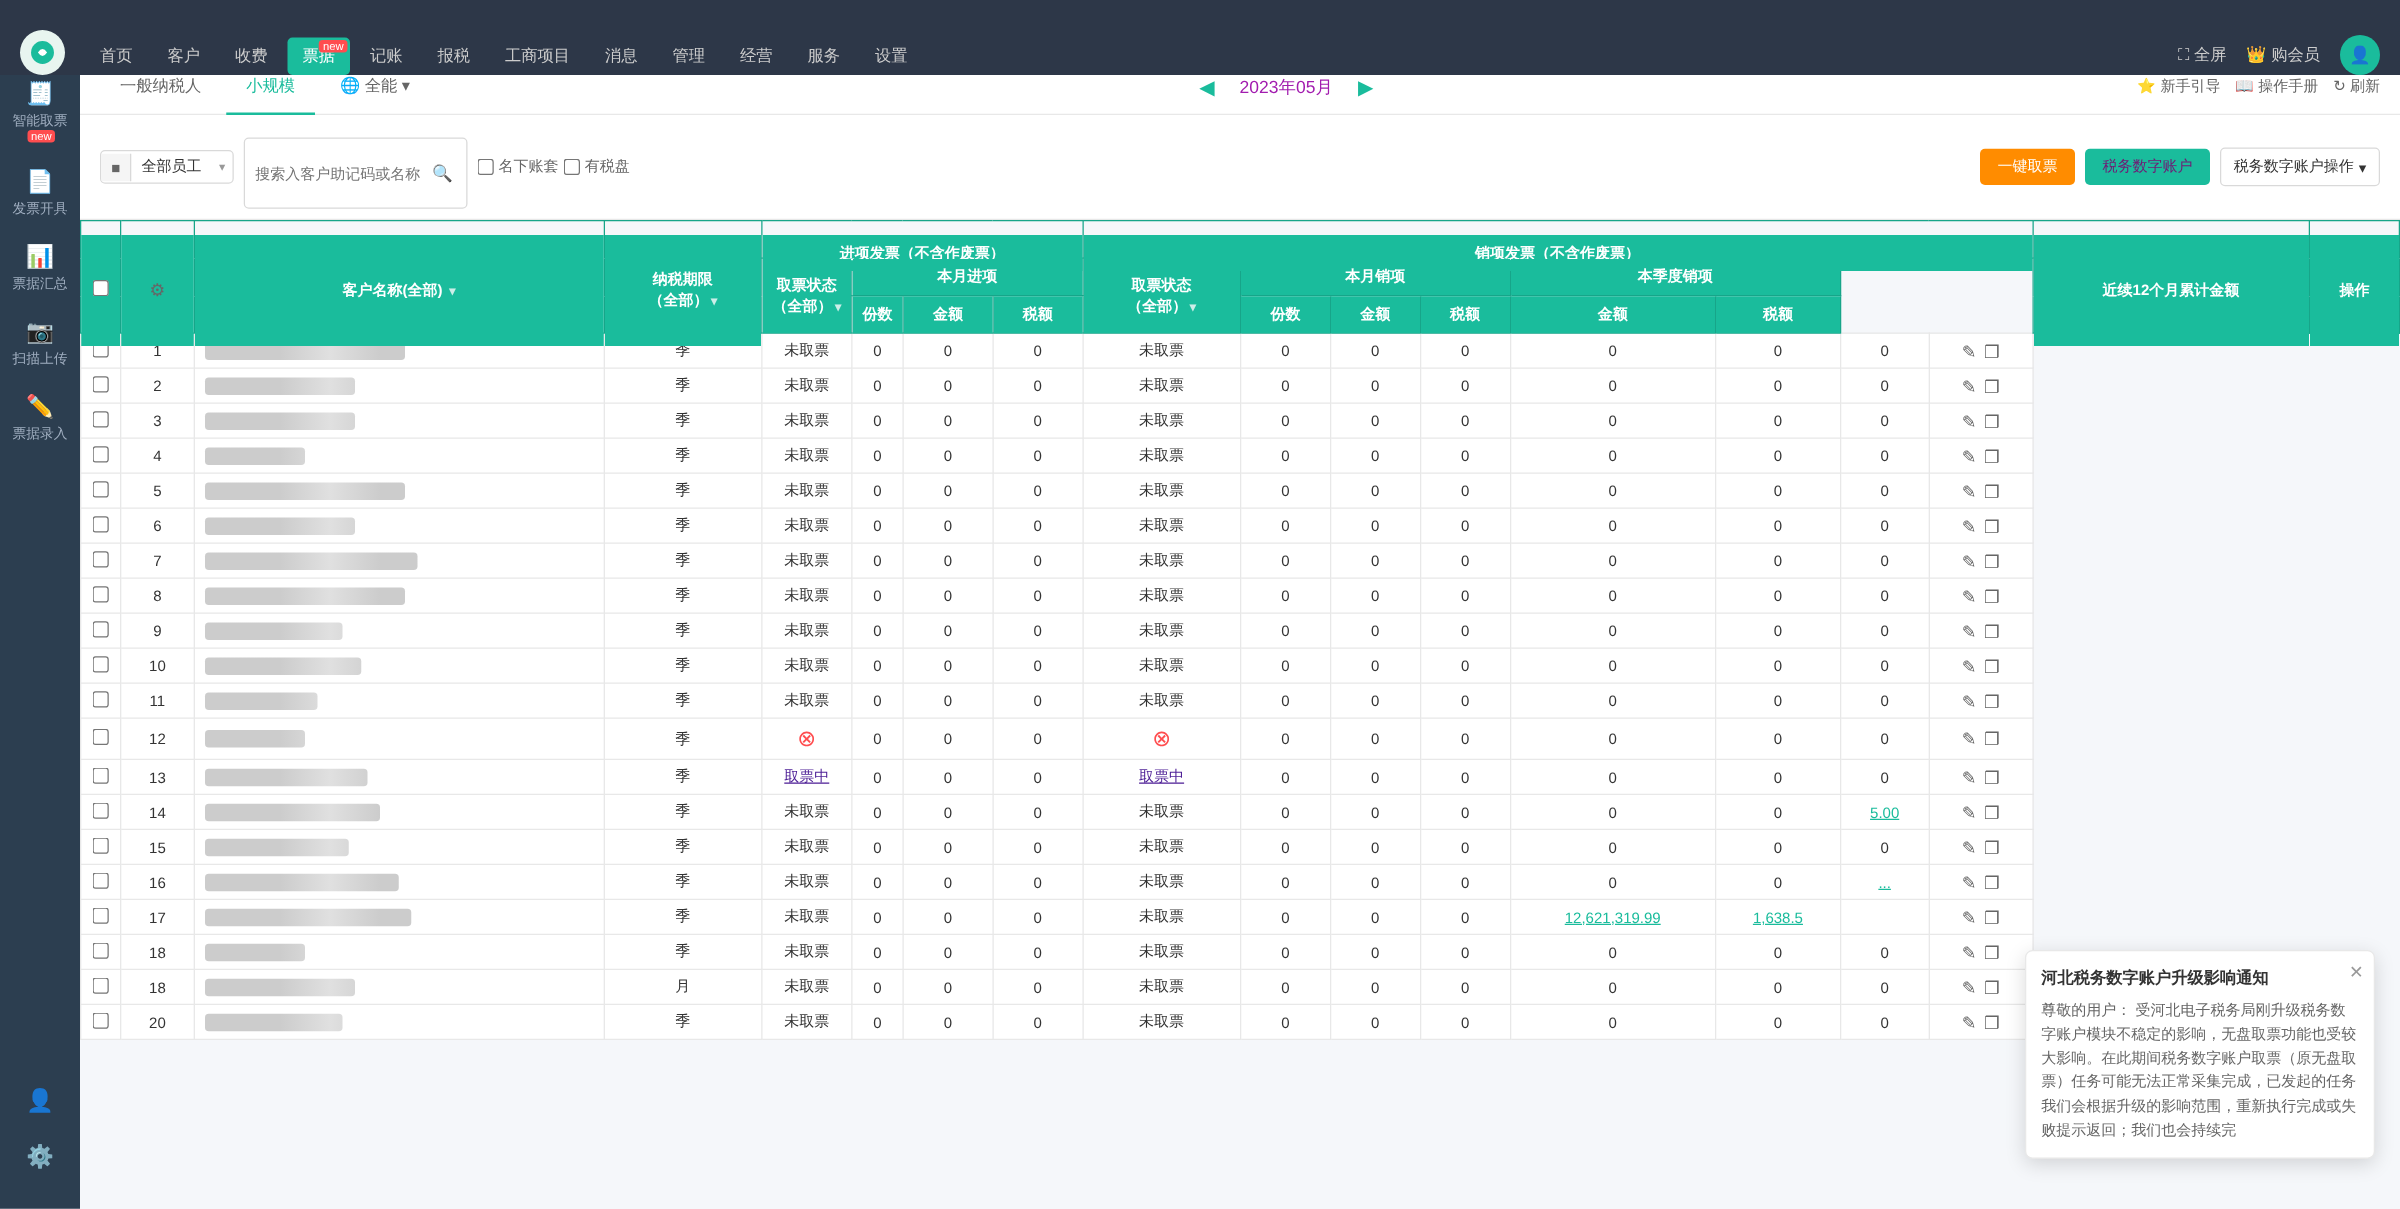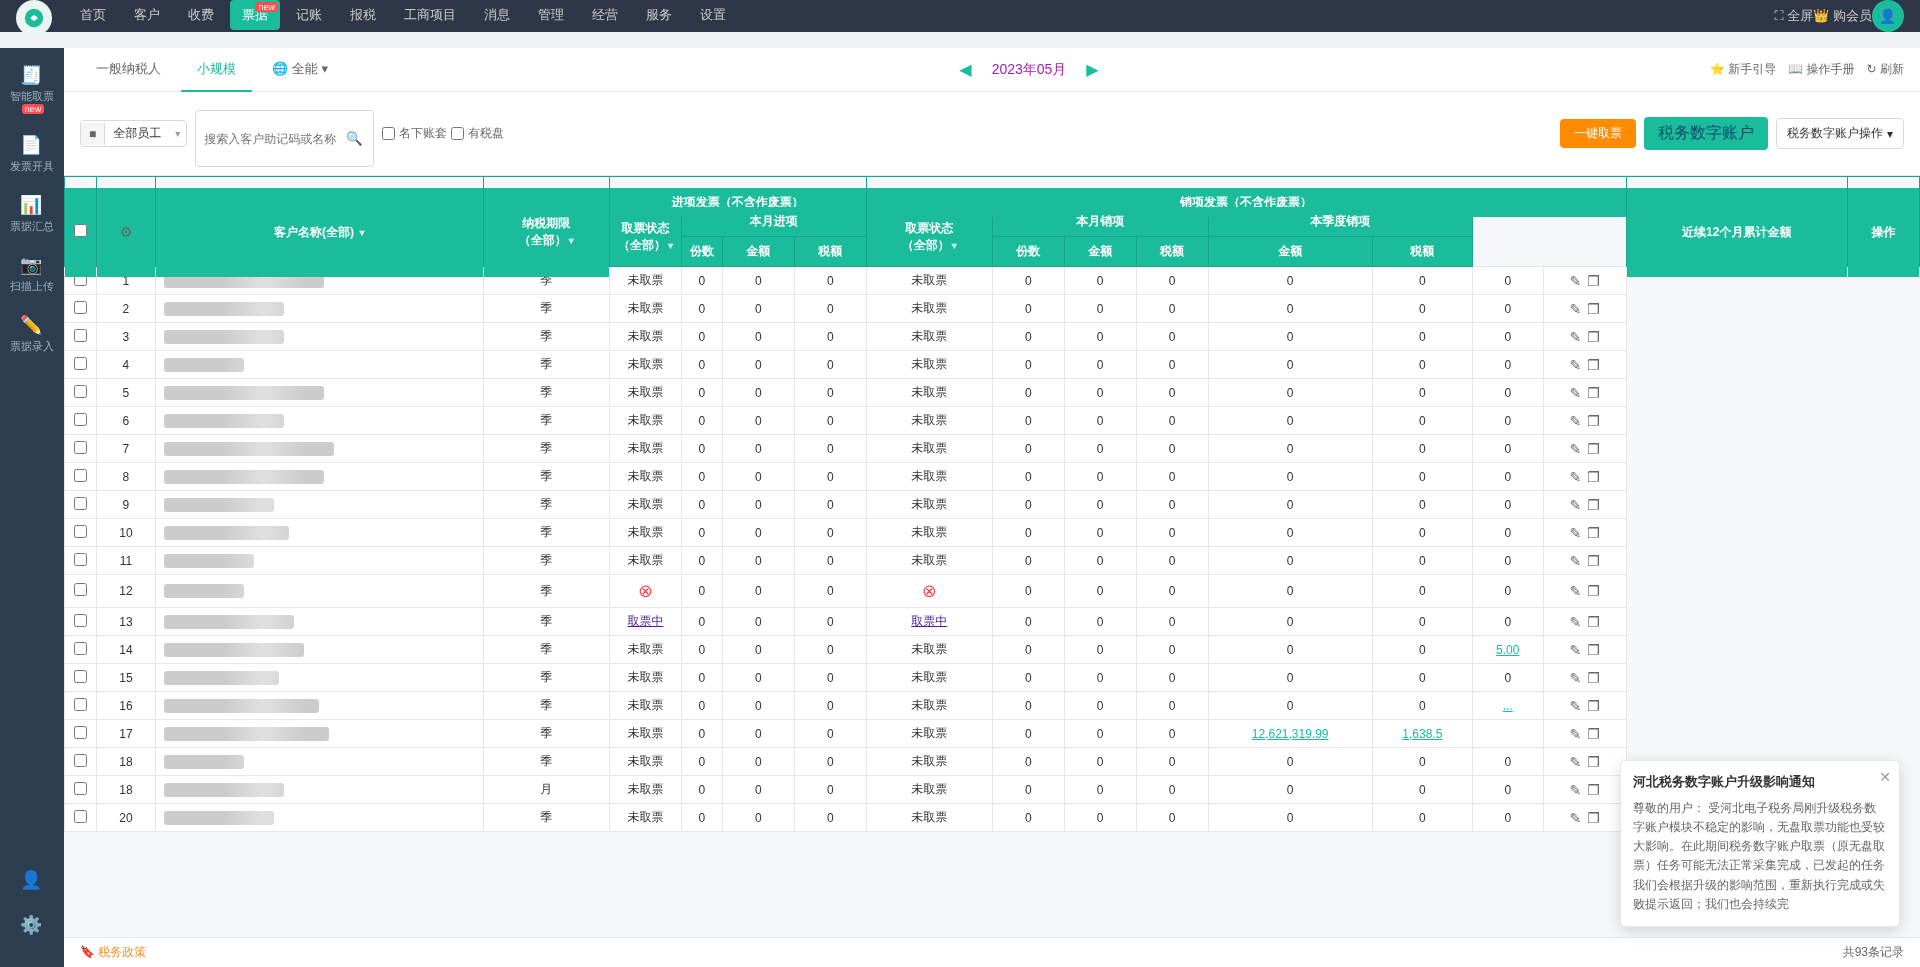--- a/index.html
+++ b/index.html
@@ -1,23 +1,23 @@
 <!DOCTYPE html>
 <html><head>
   <meta charset="utf-8">
   <style>
     * { box-sizing: border-box; margin: 0; padding: 0; }
     body { font-family: 'Microsoft YaHei', Arial, sans-serif; font-size: 12px; background: #f0f2f5; color: #333; overflow: hidden; }
 
     
     .top-nav {
-      height: 32px;
+      height: 60px;
       background: #2d3748;
       display: flex;
-      align-items: flex-start;
+      align-items: flex-end;
       padding: 0 16px;
       color: #fff;
       position: fixed;
       top: 0; left: 0; right: 0;
       z-index: 100;
     }
     .top-nav .logo {
       width: 36px; height: 36px;
       background: #e8f5f0;
       border-radius: 50%;
@@ -41,21 +41,21 @@
     .top-nav .nav-item .badge-new {
       position: absolute;
       top: 2px; right: 2px;
       background: #ff4d4f;
       color: #fff;
       font-size: 9px;
       padding: 0 3px;
       border-radius: 3px;
     }
     .top-nav .nav-right {
-      display: flex; align-items: center; font-size: 13px;
+      display: flex; align-items: center; gap: 16px; font-size: 13px;
     }
     .top-nav .nav-right span { cursor: pointer; color: #ccc; }
     .avatar {
       width: 32px; height: 32px;
       background: #1abc9c;
       border-radius: 50%;
       display: flex; align-items: center; justify-content: center;
       color: #fff; font-size: 14px; cursor: pointer;
     }
 
@@ -184,22 +184,22 @@
     .checkbox-item {
       display: flex; align-items: center; gap: 4px; cursor: pointer; font-size: 12px; color: #666;
     }
     .checkbox-item input { cursor: pointer; }
     .toolbar-right { margin-left: auto; display: flex; align-items: center; gap: 8px; }
     .btn-primary {
       background: #ff8c00; color: #fff; border: none; border-radius: 4px;
       padding: 6px 14px; font-size: 12px; cursor: pointer; white-space: nowrap;
     }
     .btn-teal {
-      background: #1abc9c; color: #0c4a6e; border: none; border-radius: 4px;
-      padding: 6px 14px; font-size: 16px; cursor: pointer; white-space: nowrap;
+      background: #1abc9c; color: #701a75; border: none; border-radius: 4px;
+      padding: 6px 14px; font-size: 12px; cursor: pointer; white-space: nowrap;
     }
     .btn-outline {
       background: #fff; color: #333; border: 1px solid #d9d9d9; border-radius: 4px;
       padding: 6px 10px; font-size: 12px; cursor: pointer; display: flex; align-items: center; gap: 4px;
     }
 
     
     .table-container {
       flex: 1;
       overflow: auto;
@@ -970,24 +970,20 @@
         <div class="action-icons">
           <span class="action-icon" title="编辑">✎</span>
           <span class="action-icon" title="复制">❐</span>
         </div>
       </td>
     </tr>
         </tbody>
     </table>
   </div>
 
-  <div class="table-footer">
-    <span class="tax-policy">🔖 税务政策</span>
-    <span>共93条记录</span>
-  </div>
 </div>
 
 <div class="notification-popup">
   <span class="close-btn">✕</span>
   <div class="notif-title">河北税务数字账户升级影响通知</div>
   <div class="notif-body">尊敬的用户：
 受河北电子税务局刚升级税务数字账户模块不稳定的影响，无盘取票功能也受较大影响。在此期间税务数字账户取票（原无盘取票）任务可能无法正常采集完成，已发起的任务我们会根据升级的影响范围，重新执行完成或失败提示返回；我们也会持续完</div>
 </div>
 
 </body></html>

